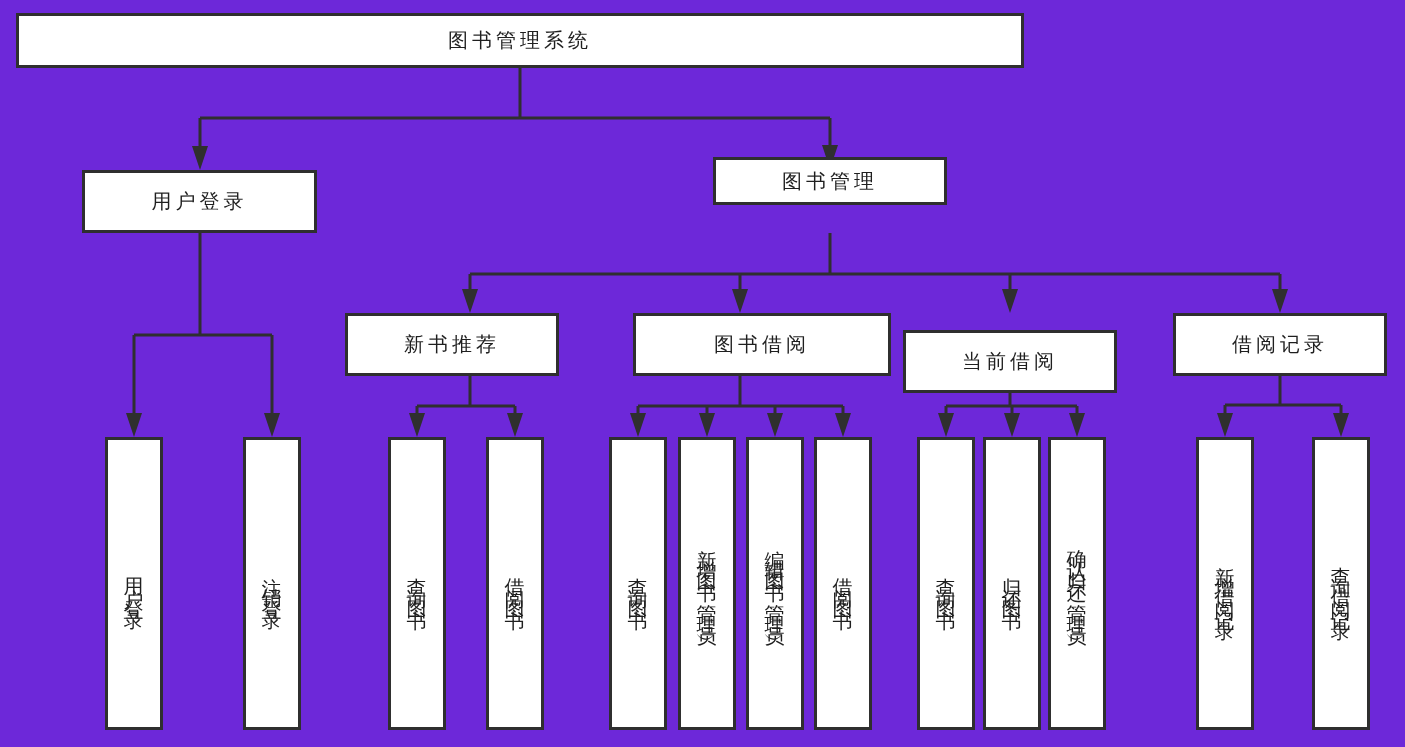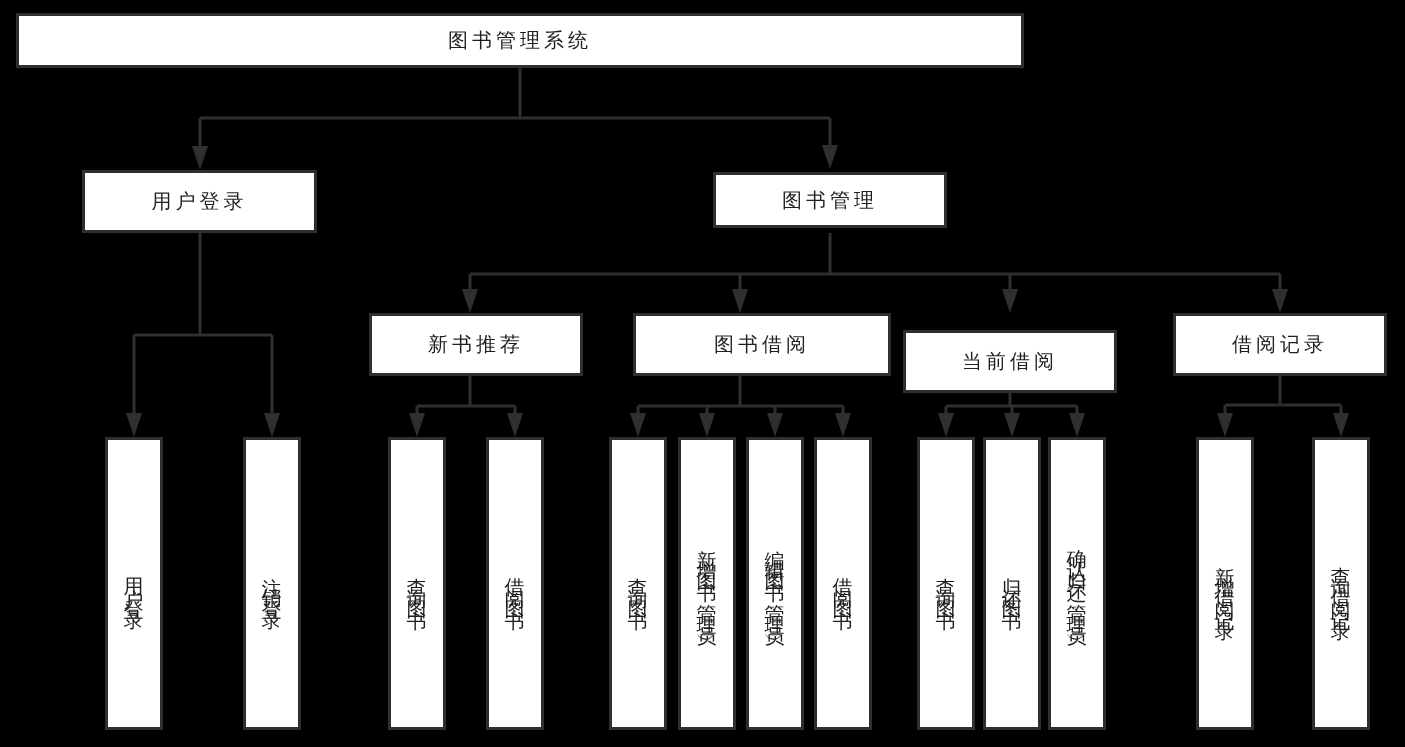--- a/index.html
+++ b/index.html
@@ -1,19 +1,19 @@
 <!DOCTYPE html>
 <html><head>
 <meta charset="utf-8">
 <style>
   html,body{margin:0;padding:0;background:#ffffff;}
   .stage{
     position:relative;
     width:1405px;height:747px;
-    background:#000000;
+    background:#6d28d9;
     overflow:hidden;
     font-family:"Liberation Sans","DejaVu Sans",sans-serif;
   }
   #wires{position:absolute;left:0;top:0;z-index:0;}
   .node{
     position:absolute;
     box-sizing:border-box;
     background:#ffffff;
     border:3px solid #2f2f2f;
     display:flex;align-items:center;justify-content:center;
@@ -103,25 +103,25 @@
       <polygon points="1333,413 1349,413 1341,437" fill="#2f2f2f"></polygon>
     </svg>
 
   <div class="node h" style="left:16px;top:13px;width:1008px;height:55px">
     <span class="lbl">图书管理系统</span>
   </div>
 
   <div class="node h" style="left:82px;top:170px;width:235px;height:63px">
     <span class="lbl">用户登录</span>
   </div>
-  <div class="node h" style="left:713px;top:172px;width:234px;height:56px">
+  <div class="node h" style="left:713px;top:157px;width:234px;height:48px">
     <span class="lbl">图书管理</span>
   </div>
 
-  <div class="node h" style="left:369px;top:313px;width:214px;height:63px">
+  <div class="node h" style="left:345px;top:313px;width:214px;height:63px">
     <span class="lbl">新书推荐</span>
   </div>
   <div class="node h" style="left:633px;top:313px;width:258px;height:63px">
     <span class="lbl">图书借阅</span>
   </div>
   <div class="node h" style="left:903px;top:330px;width:214px;height:63px">
     <span class="lbl">当前借阅</span>
   </div>
   <div class="node h" style="left:1173px;top:313px;width:214px;height:63px">
     <span class="lbl">借阅记录</span>

